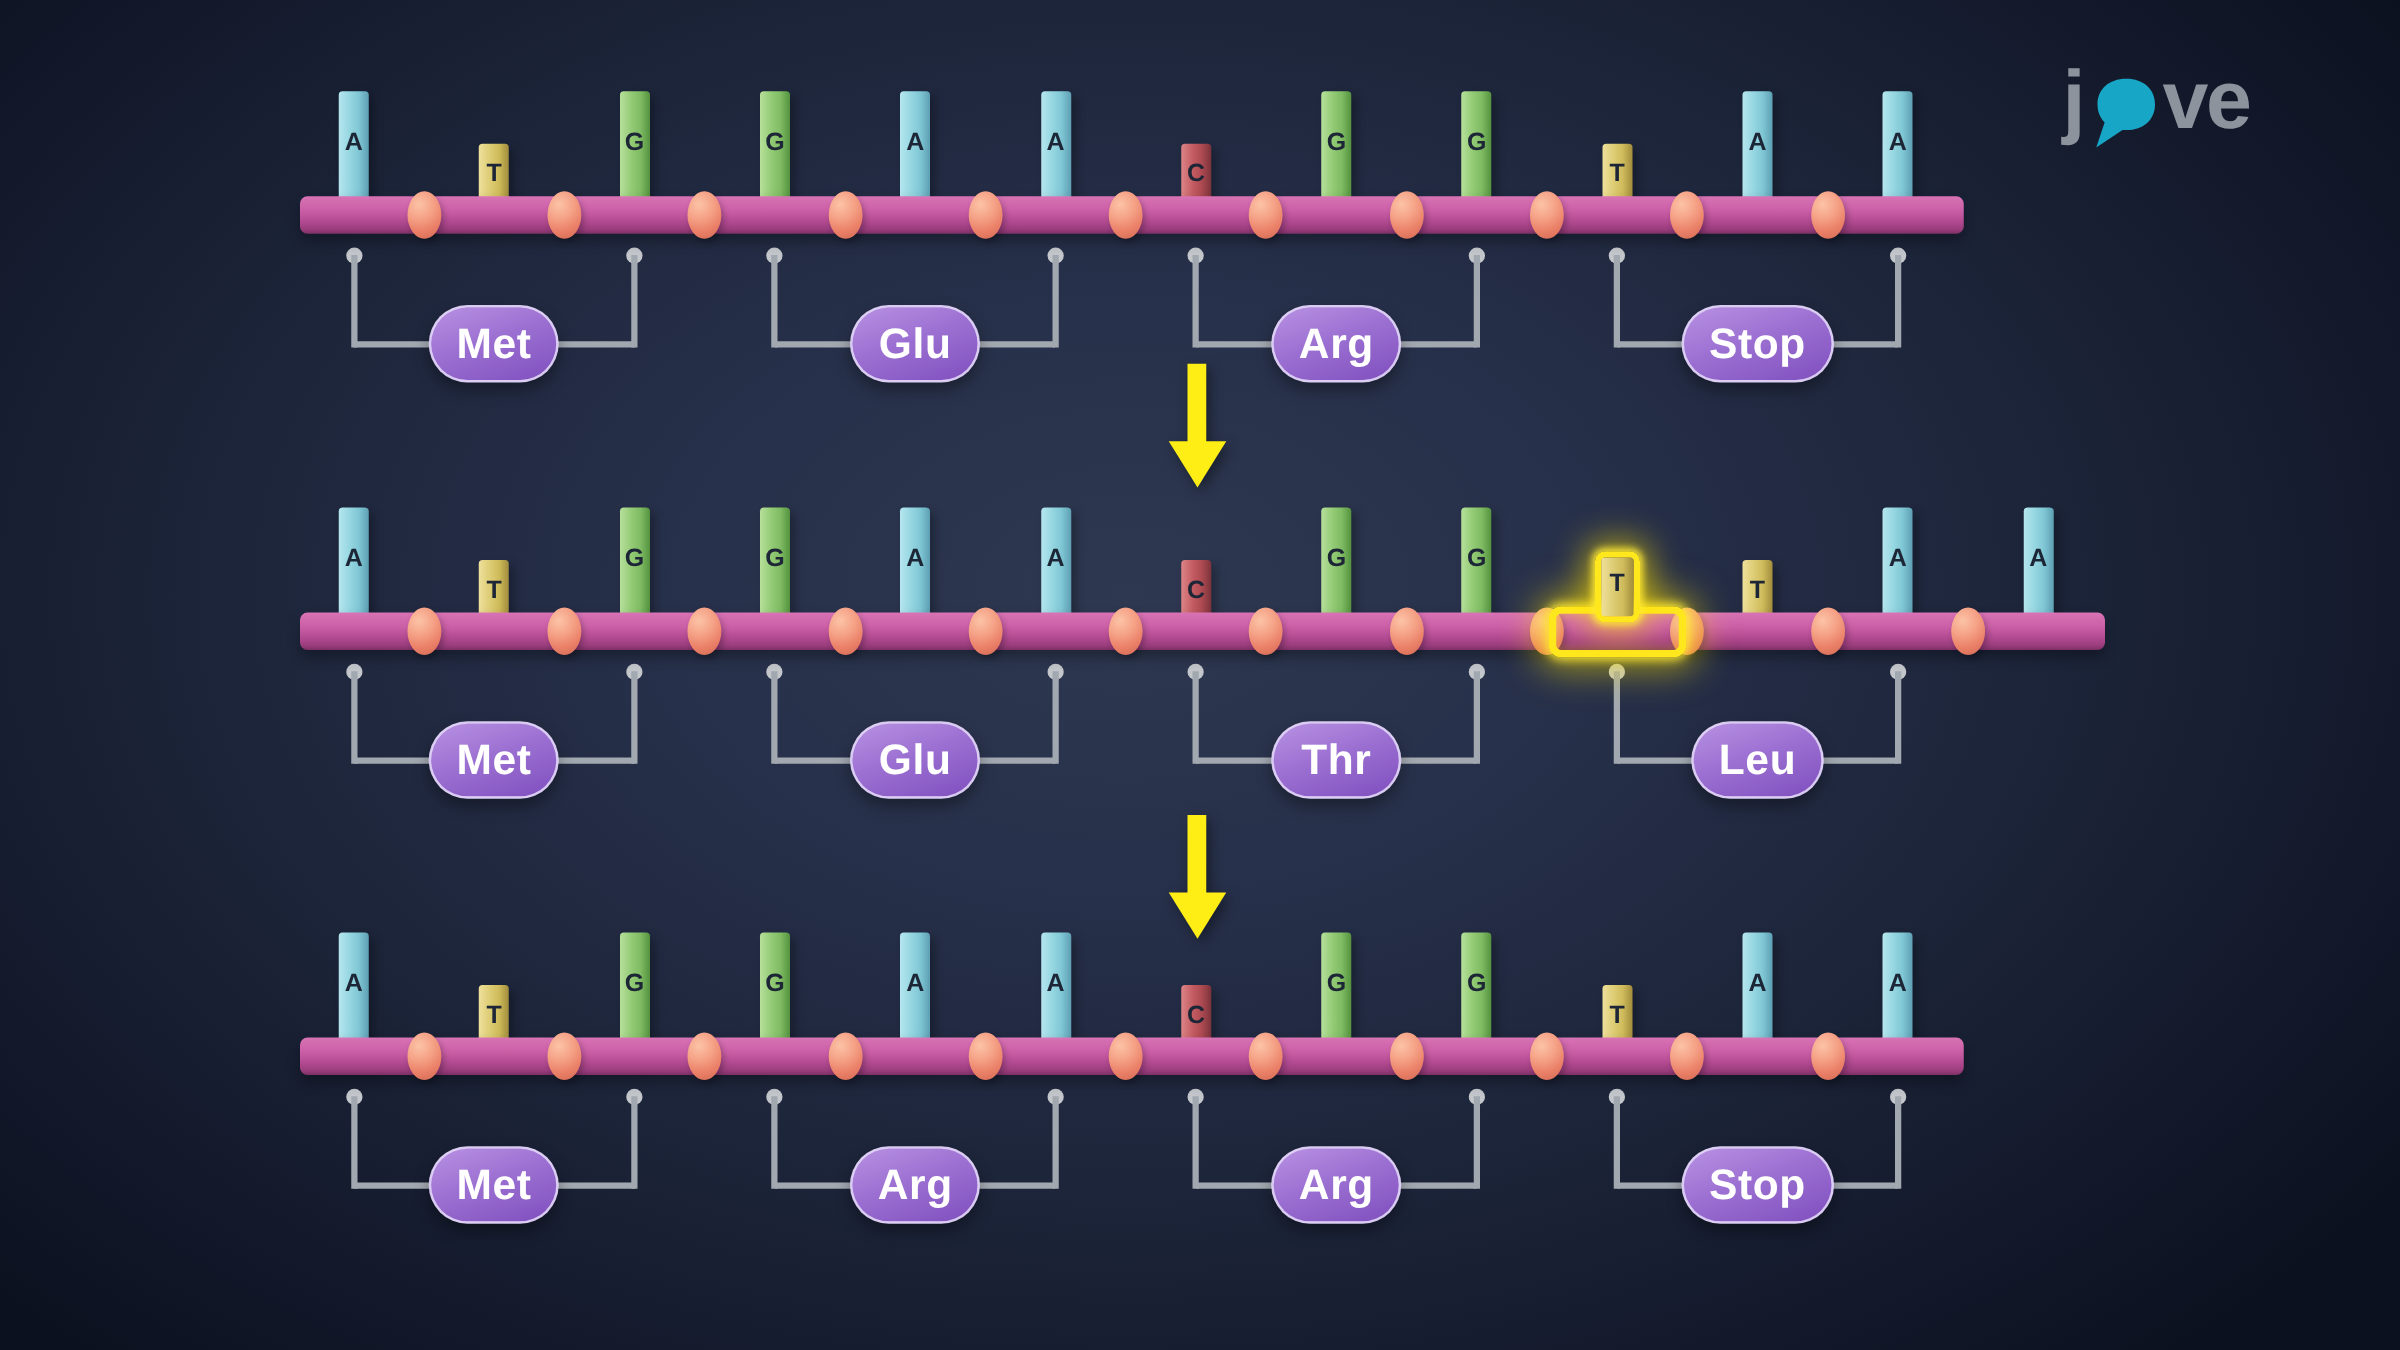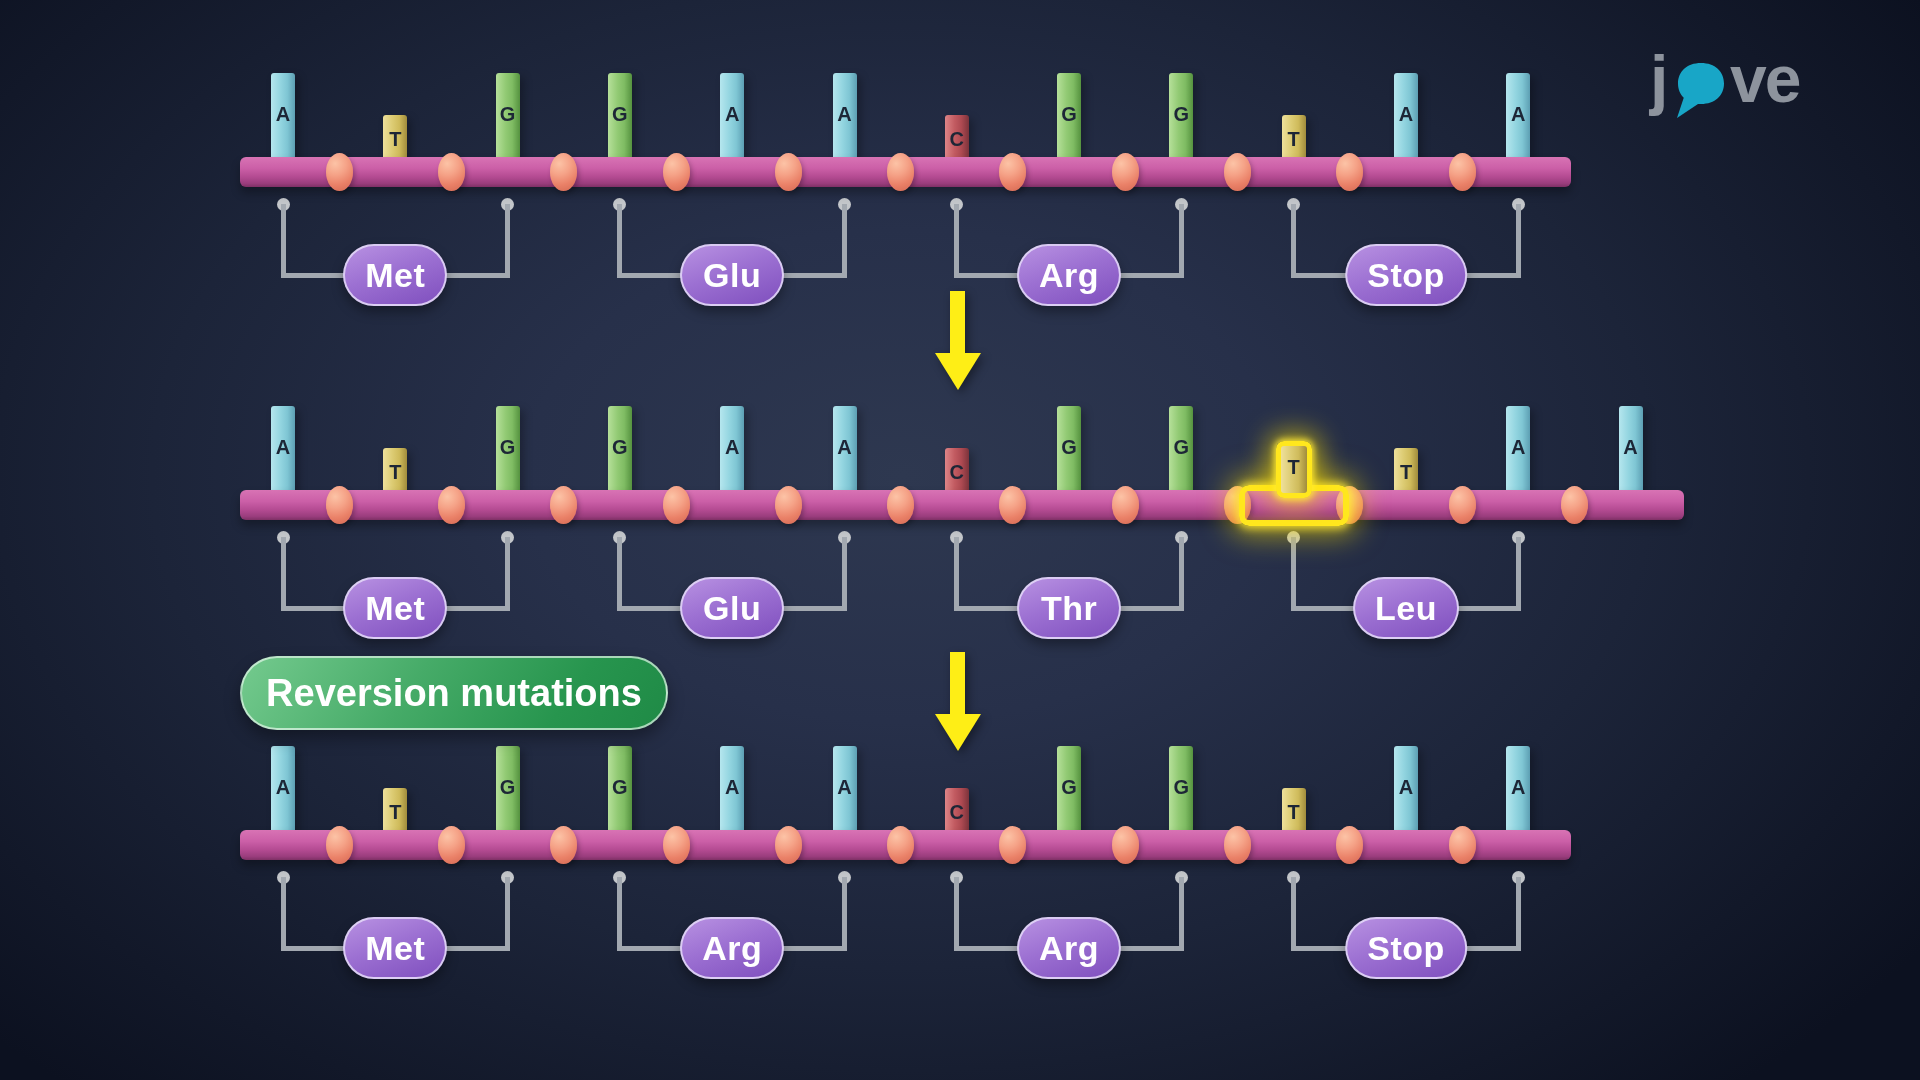--- a/index.html
+++ b/index.html
@@ -310,21 +310,20 @@
 
   <div class="arrow arrow1">
     <div class="shaft"></div>
     <div class="head"></div>
   </div>
   <div class="arrow arrow2">
     <div class="shaft"></div>
     <div class="head"></div>
   </div>
 
-  <div class="banner">Reversion mutations</div>
 
   <div class="logo">
     <span class="lj">j</span>
     <svg width="52" height="58" viewBox="0 0 52 58">
       <path fill="#18a6c7" d="M26 1 C12 1 3 9.5 3 21.5 C3 33.5 12 42 26 42 C40 42 49 33.5 49 21.5 C49 9.5 40 1 26 1 Z M9 35 L2 56 L23 42 Z"></path>
     </svg>
     <span class="lve">ve</span>
   </div>
 
 </div>

